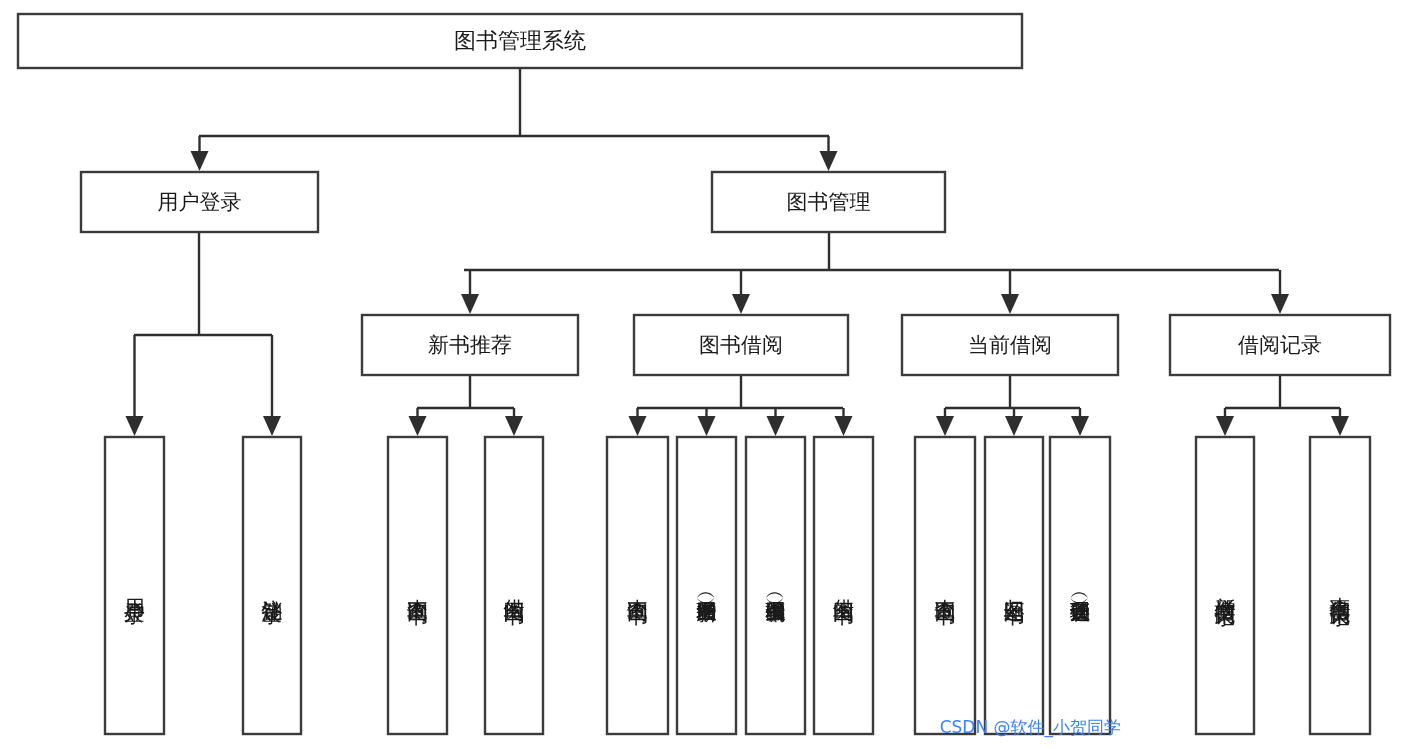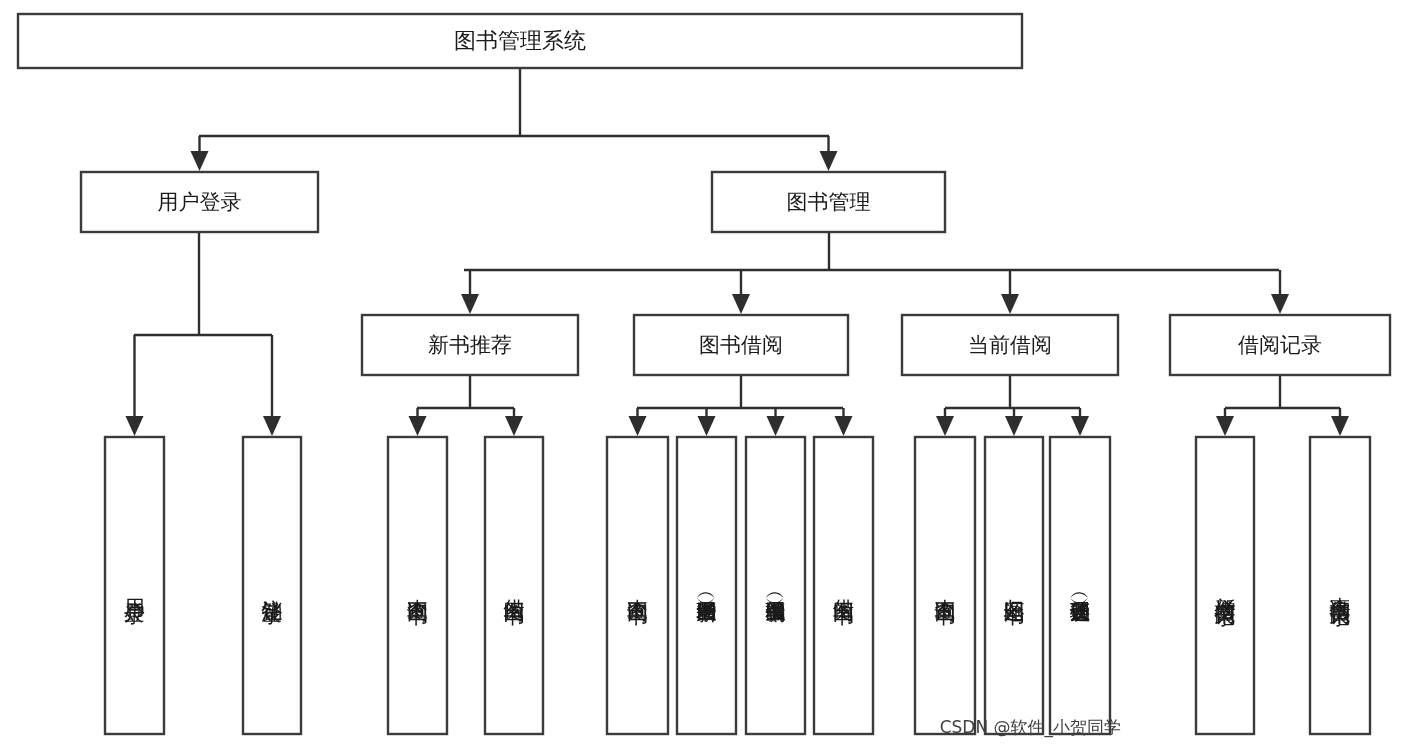--- a/index.html
+++ b/index.html
@@ -50,21 +50,21 @@
   .arrow-head {
     fill: #2e2e2e;
     stroke: none;
   }
   .watermark-text {
     position: absolute;
     right: 8px;
     bottom: 8px;
     font-family: "DejaVu Sans", "Liberation Sans", sans-serif;
     font-size: 17px;
-    color: #404040;
+    color: #3b82f6;
     white-space: nowrap;
     pointer-events: none;
   }
   .vlabel-wrap {
     position: absolute;
     display: flex;
     align-items: flex-start;
     justify-content: center;
     pointer-events: none;
   }

